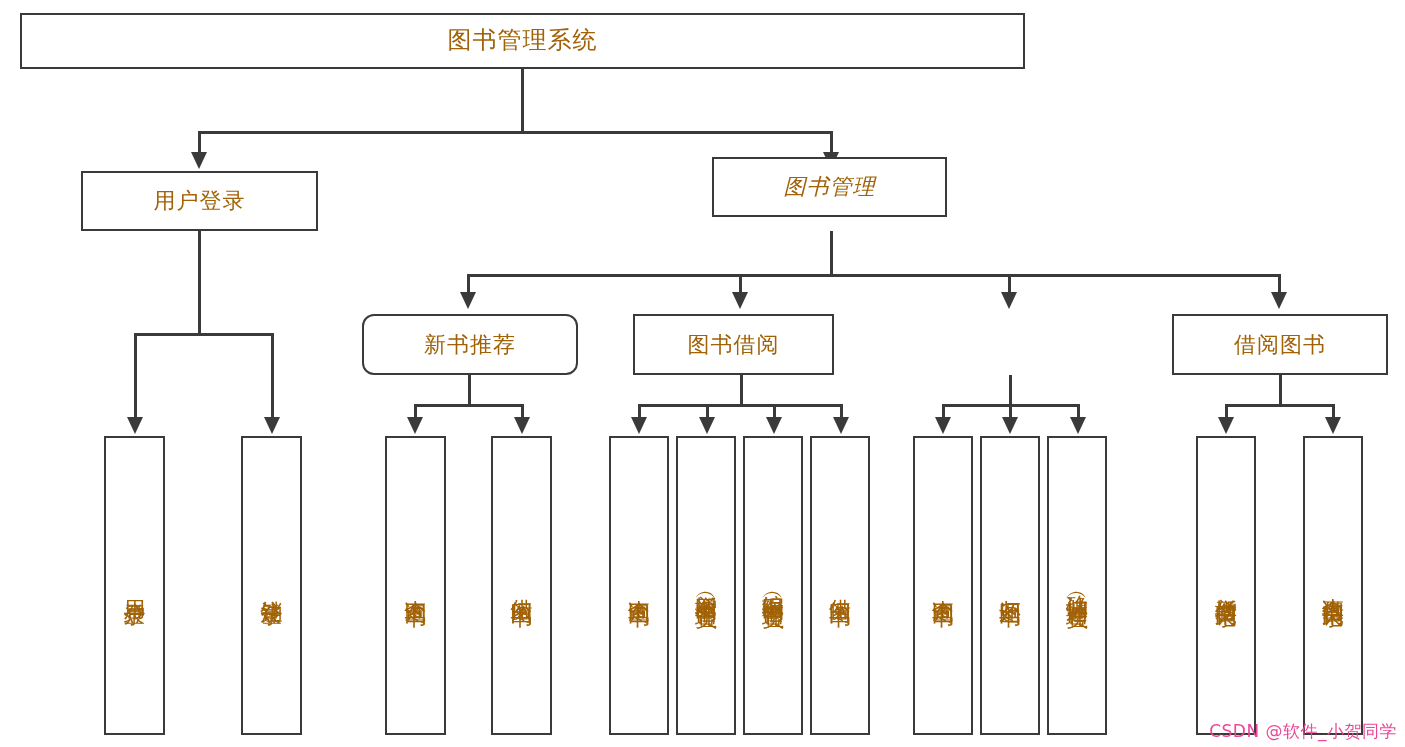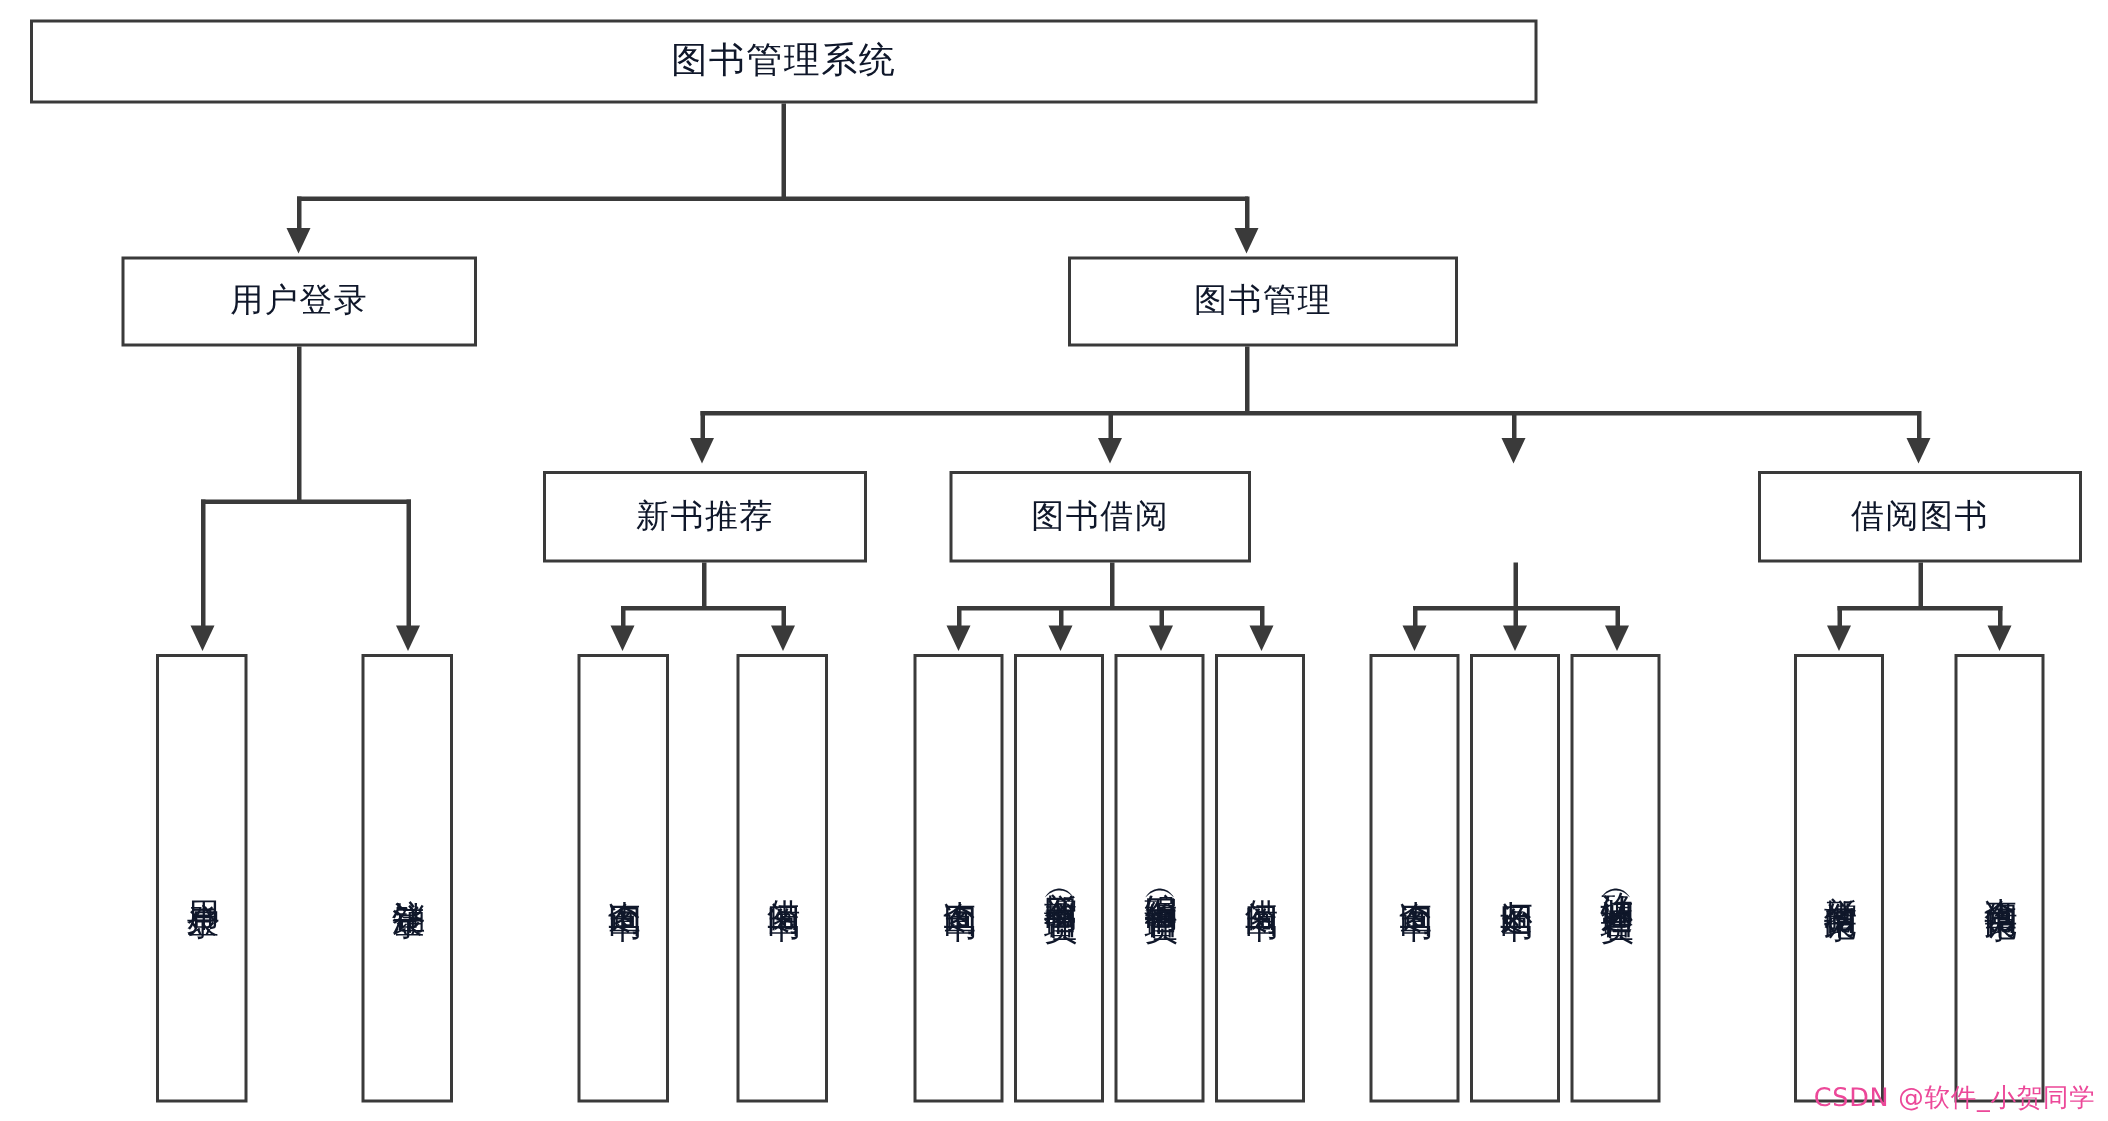--- a/index.html
+++ b/index.html
@@ -20,21 +20,21 @@
   }
   
   .node {
     position: absolute;
     box-sizing: border-box;
     background: #ffffff;
     border: 2.5px solid #3a3a3a;
     display: flex;
     align-items: center;
     justify-content: center;
-    color: #0f172a;
+    color: #a16207;
   }
   .node .label {
     display: block;
     text-align: center;
     letter-spacing: 1px;
     white-space: nowrap;
   }
   
   .node.horiz .label {
     font-size: 23px;
@@ -102,21 +102,21 @@
   <div class="edge h" style="left:198px; top:131px; width:634px;"></div>
 
   <div class="edge v" style="left:198px; top:131px; height:23px;"></div>
   <div class="arrow" style="left:191px; top:152px;"></div>
   <div class="edge v" style="left:830px; top:131px; height:23px;"></div>
   <div class="arrow" style="left:823px; top:152px;"></div>
 
   <div class="node branch horiz" style="left:81px; top:171px; width:237px; height:60px;">
     <span class="label">用户登录</span>
   </div>
-  <div class="node branch horiz" style="left:712px; top:171px; width:260px; height:60px;">
+  <div class="node branch horiz" style="left:712px; top:157px; width:235px; height:60px;font-style:italic;">
     <span class="label">图书管理</span>
   </div>
 
   <div class="edge v" style="left:198px; top:231px; height:104px;"></div>
   <div class="edge h" style="left:134px; top:333px; width:140px;"></div>
   <div class="edge v" style="left:134px; top:333px; height:86px;"></div>
   <div class="arrow" style="left:127px; top:417px;"></div>
   <div class="edge v" style="left:271px; top:333px; height:86px;"></div>
   <div class="arrow" style="left:264px; top:417px;"></div>
 
@@ -131,21 +131,21 @@
   <div class="edge h" style="left:467px; top:274px; width:813px;"></div>
   <div class="edge v" style="left:467px; top:274px; height:20px;"></div>
   <div class="arrow" style="left:460px; top:292px;"></div>
   <div class="edge v" style="left:739px; top:274px; height:20px;"></div>
   <div class="arrow" style="left:732px; top:292px;"></div>
   <div class="edge v" style="left:1008px; top:274px; height:20px;"></div>
   <div class="arrow" style="left:1001px; top:292px;"></div>
   <div class="edge v" style="left:1278px; top:274px; height:20px;"></div>
   <div class="arrow" style="left:1271px; top:292px;"></div>
 
-  <div class="node branch horiz" style="left:362px; top:314px; width:216px; height:61px;">
+  <div class="node branch horiz" style="left:362px; top:314px; width:216px; height:61px;border-radius:12px;">
     <span class="label">新书推荐</span>
   </div>
   <div class="node branch horiz" style="left:633px; top:314px; width:201px; height:61px;">
     <span class="label">图书借阅</span>
   </div>
   <div class="node branch horiz" style="left:1172px; top:314px; width:216px; height:61px;">
     <span class="label">借阅图书</span>
   </div>
 
   <div class="edge v" style="left:468px; top:375px; height:31px;"></div>

